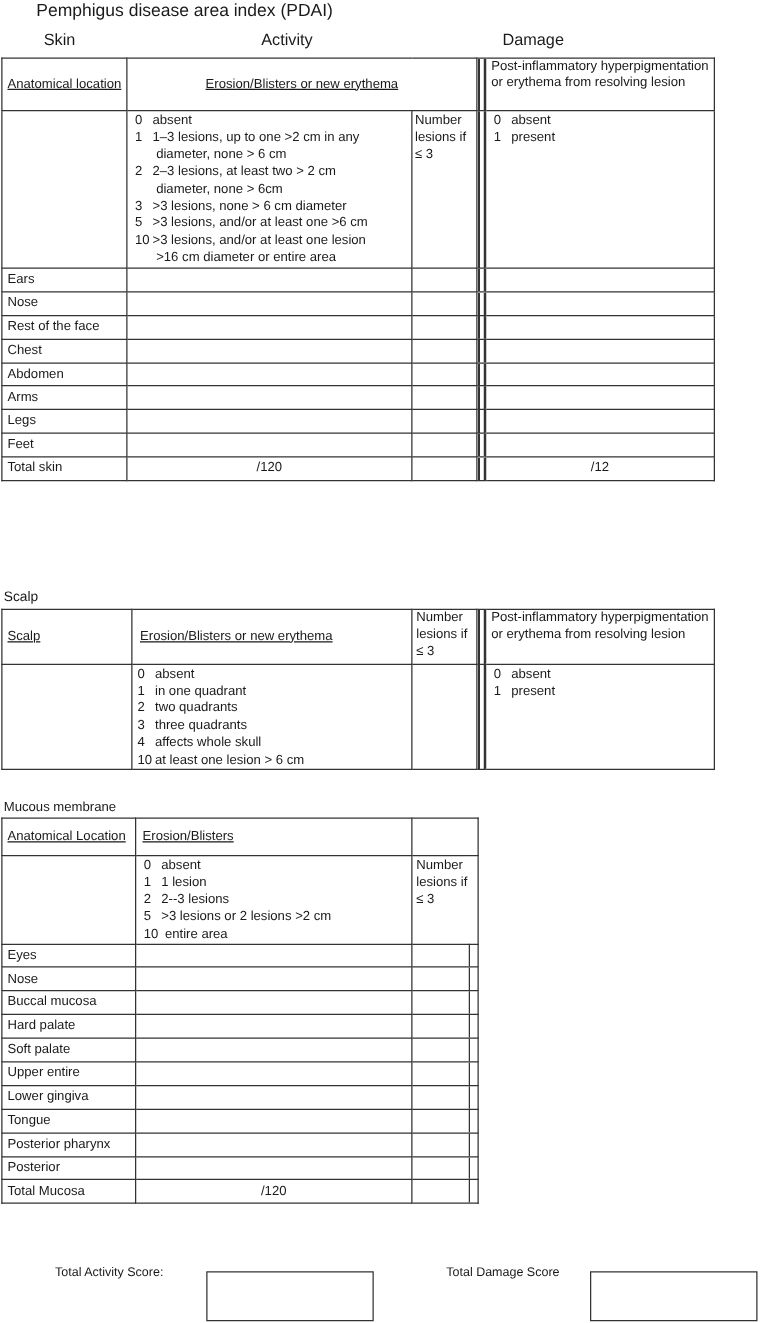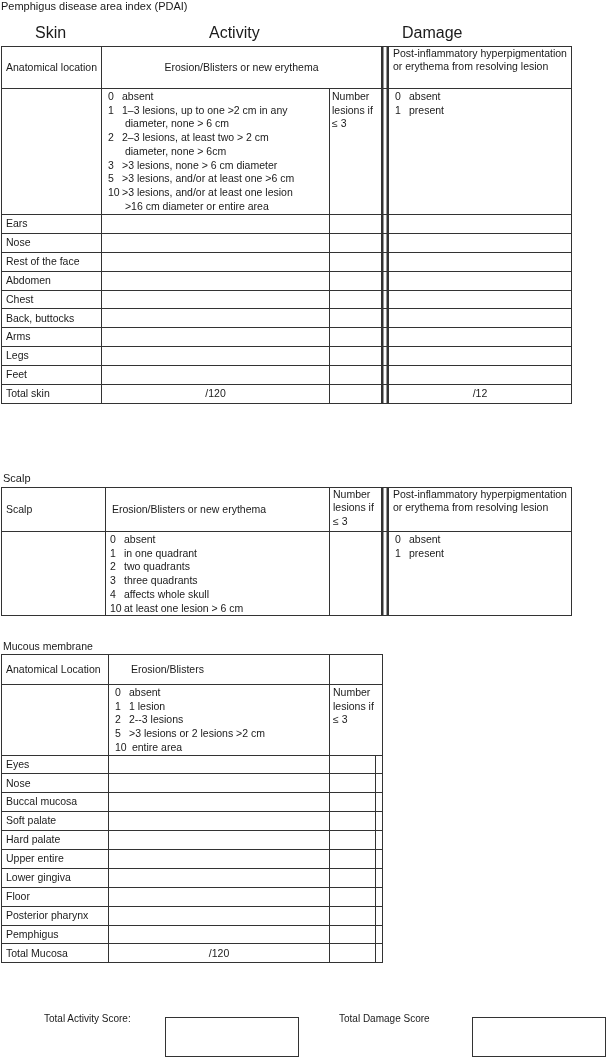--- a/index.html
+++ b/index.html
@@ -1,25 +1,25 @@
 <!DOCTYPE html>
 <html><head>
 <meta charset="utf-8">
 <style>
   html, body { margin:0; padding:0; background:#fff; }
   body { width:608px; height:1058px; position:relative; overflow:hidden;
          font-family:"Liberation Sans", sans-serif; color:#1a1a1a; }
   .abs { position:absolute; }
-  .title { left:1px; top:0px; font-size:11px; }
-  .hdr { font-size:16px; top:24px; }
+  .title { left:1px; top:0px; font-size:14px;padding-left:28px; }
+  .hdr { font-size:13px; top:24px; }
   .sec-label { font-size:11px; left:3px; }
   table { border-collapse:collapse; position:absolute; table-layout:fixed; }
   td { border:1.5px solid #333; padding:0 0 0 4px; font-size:10.5px; vertical-align:top; line-height:13.6px; overflow:hidden; white-space:nowrap; }
   td.c { text-align:center; padding-left:0; }
-  td.mid { vertical-align:middle; }
+  td.mid { vertical-align:middle;text-decoration:underline; }
   td.dbl { border-left:none; border-right:none; padding:0; background:
       linear-gradient(to right, #333 0 1.5px, transparent 1.5px calc(100% - 1.5px), #333 calc(100% - 1.5px)); }
   td.nb { border-right:none; }
   .row td { height:17.9px; vertical-align:middle; }
   .scale { list-style:none; margin:0; padding:1px 0 0 0; }
   .scale li { display:flex; white-space:normal; line-height:13.7px; }
   .scale .n { width:14px; flex:none; }
   .scale .t { flex:1; white-space:pre-wrap; }
   .box { border:1.5px solid #333; }
   .lbl-sm { font-size:10px; }
@@ -112,35 +112,28 @@
         <td></td>
       </tr>
       <tr class="row">
         <td>Rest of the face</td>
         <td></td>
         <td></td>
         <td class="dbl"></td>
         <td></td>
       </tr>
       <tr class="row">
+        <td>Chest</td>
+        <td></td>
+        <td></td>
+        <td class="dbl"></td>
+        <td></td>
+      </tr>
+      <tr class="row">
         <td>Abdomen</td>
-        <td></td>
-        <td></td>
-        <td class="dbl"></td>
-        <td></td>
-      </tr>
-      <tr class="row">
-        <td>Chest</td>
-        <td></td>
-        <td></td>
-        <td class="dbl"></td>
-        <td></td>
-      </tr>
-      <tr class="row">
-        <td>Back, buttocks</td>
         <td></td>
         <td></td>
         <td class="dbl"></td>
         <td></td>
       </tr>
       <tr class="row">
         <td>Arms</td>
         <td></td>
         <td></td>
         <td class="dbl"></td>
@@ -241,21 +234,21 @@
 <table style="left:1px; top:654px; width:381px;">
   <colgroup>
       <col style="width:107px">
       <col style="width:221px">
       <col style="width:46px">
       <col style="width:7px">
     </colgroup>
   <tbody>
       <tr style="height:30px">
     <td class="mid" style="white-space:normal;line-height:13px">Anatomical Location</td>
-    <td class="mid" style="padding-left:22px">Erosion/Blisters</td>
+    <td class="mid" style="padding-left:5px">Erosion/Blisters</td>
     <td colspan="2"></td>
   </tr>
   <tr style="height:69px">
     <td></td>
     <td style="padding-left:6px">
           <ul class="scale" id="muc-act-scale">
             <li>
               <span class="n">0</span>
               <span class="t">absent</span>
             </li>
@@ -293,68 +286,68 @@
         <td class="nb"></td>
         <td style="padding: 0px; border-left: 1.5px solid rgb(51, 51, 51);"></td>
       </tr>
       <tr class="row">
         <td>Buccal mucosa</td>
         <td></td>
         <td class="nb"></td>
         <td style="padding: 0px; border-left: 1.5px solid rgb(51, 51, 51);"></td>
       </tr>
       <tr class="row">
+        <td>Hard palate</td>
+        <td></td>
+        <td class="nb"></td>
+        <td style="padding: 0px; border-left: 1.5px solid rgb(51, 51, 51);"></td>
+      </tr>
+      <tr class="row">
         <td>Soft palate</td>
         <td></td>
         <td class="nb"></td>
         <td style="padding: 0px; border-left: 1.5px solid rgb(51, 51, 51);"></td>
       </tr>
       <tr class="row">
-        <td>Hard palate</td>
-        <td></td>
-        <td class="nb"></td>
-        <td style="padding: 0px; border-left: 1.5px solid rgb(51, 51, 51);"></td>
-      </tr>
-      <tr class="row">
         <td>Upper entire</td>
         <td></td>
         <td class="nb"></td>
         <td style="padding: 0px; border-left: 1.5px solid rgb(51, 51, 51);"></td>
       </tr>
       <tr class="row">
         <td>Lower gingiva</td>
         <td></td>
         <td class="nb"></td>
         <td style="padding: 0px; border-left: 1.5px solid rgb(51, 51, 51);"></td>
       </tr>
       <tr class="row">
-        <td>Floor</td>
+        <td>Tongue</td>
         <td></td>
         <td class="nb"></td>
         <td style="padding: 0px; border-left: 1.5px solid rgb(51, 51, 51);"></td>
       </tr>
       <tr class="row">
         <td>Posterior pharynx</td>
         <td></td>
         <td class="nb"></td>
         <td style="padding: 0px; border-left: 1.5px solid rgb(51, 51, 51);"></td>
       </tr>
       <tr class="row">
-        <td>Pemphigus</td>
+        <td>Posterior</td>
         <td></td>
         <td class="nb"></td>
         <td style="padding: 0px; border-left: 1.5px solid rgb(51, 51, 51);"></td>
       </tr>
     </tbody>
   <tbody>
       <tr class="row">
     <td>Total Mucosa</td>
     <td class="c">/120</td>
     <td class="nb"></td>
     <td style="padding:0;border-left:1.5px solid #333"></td>
   </tr>
 </tbody>
   </table>
 
 <div class="abs lbl-sm" style="left:44px; top:1013px">Total Activity Score:</div>
 <div class="abs box" style="left:165px; top:1017px; width:132px; height:38px"></div>
-<div class="abs lbl-sm" style="left:339px; top:1013px">Total Damage Score</div>
+<div class="abs lbl-sm" style="left:357px; top:1013px">Total Damage Score</div>
 <div class="abs box" style="left:472px; top:1017px; width:132px; height:38px"></div>
 
 </body></html>

